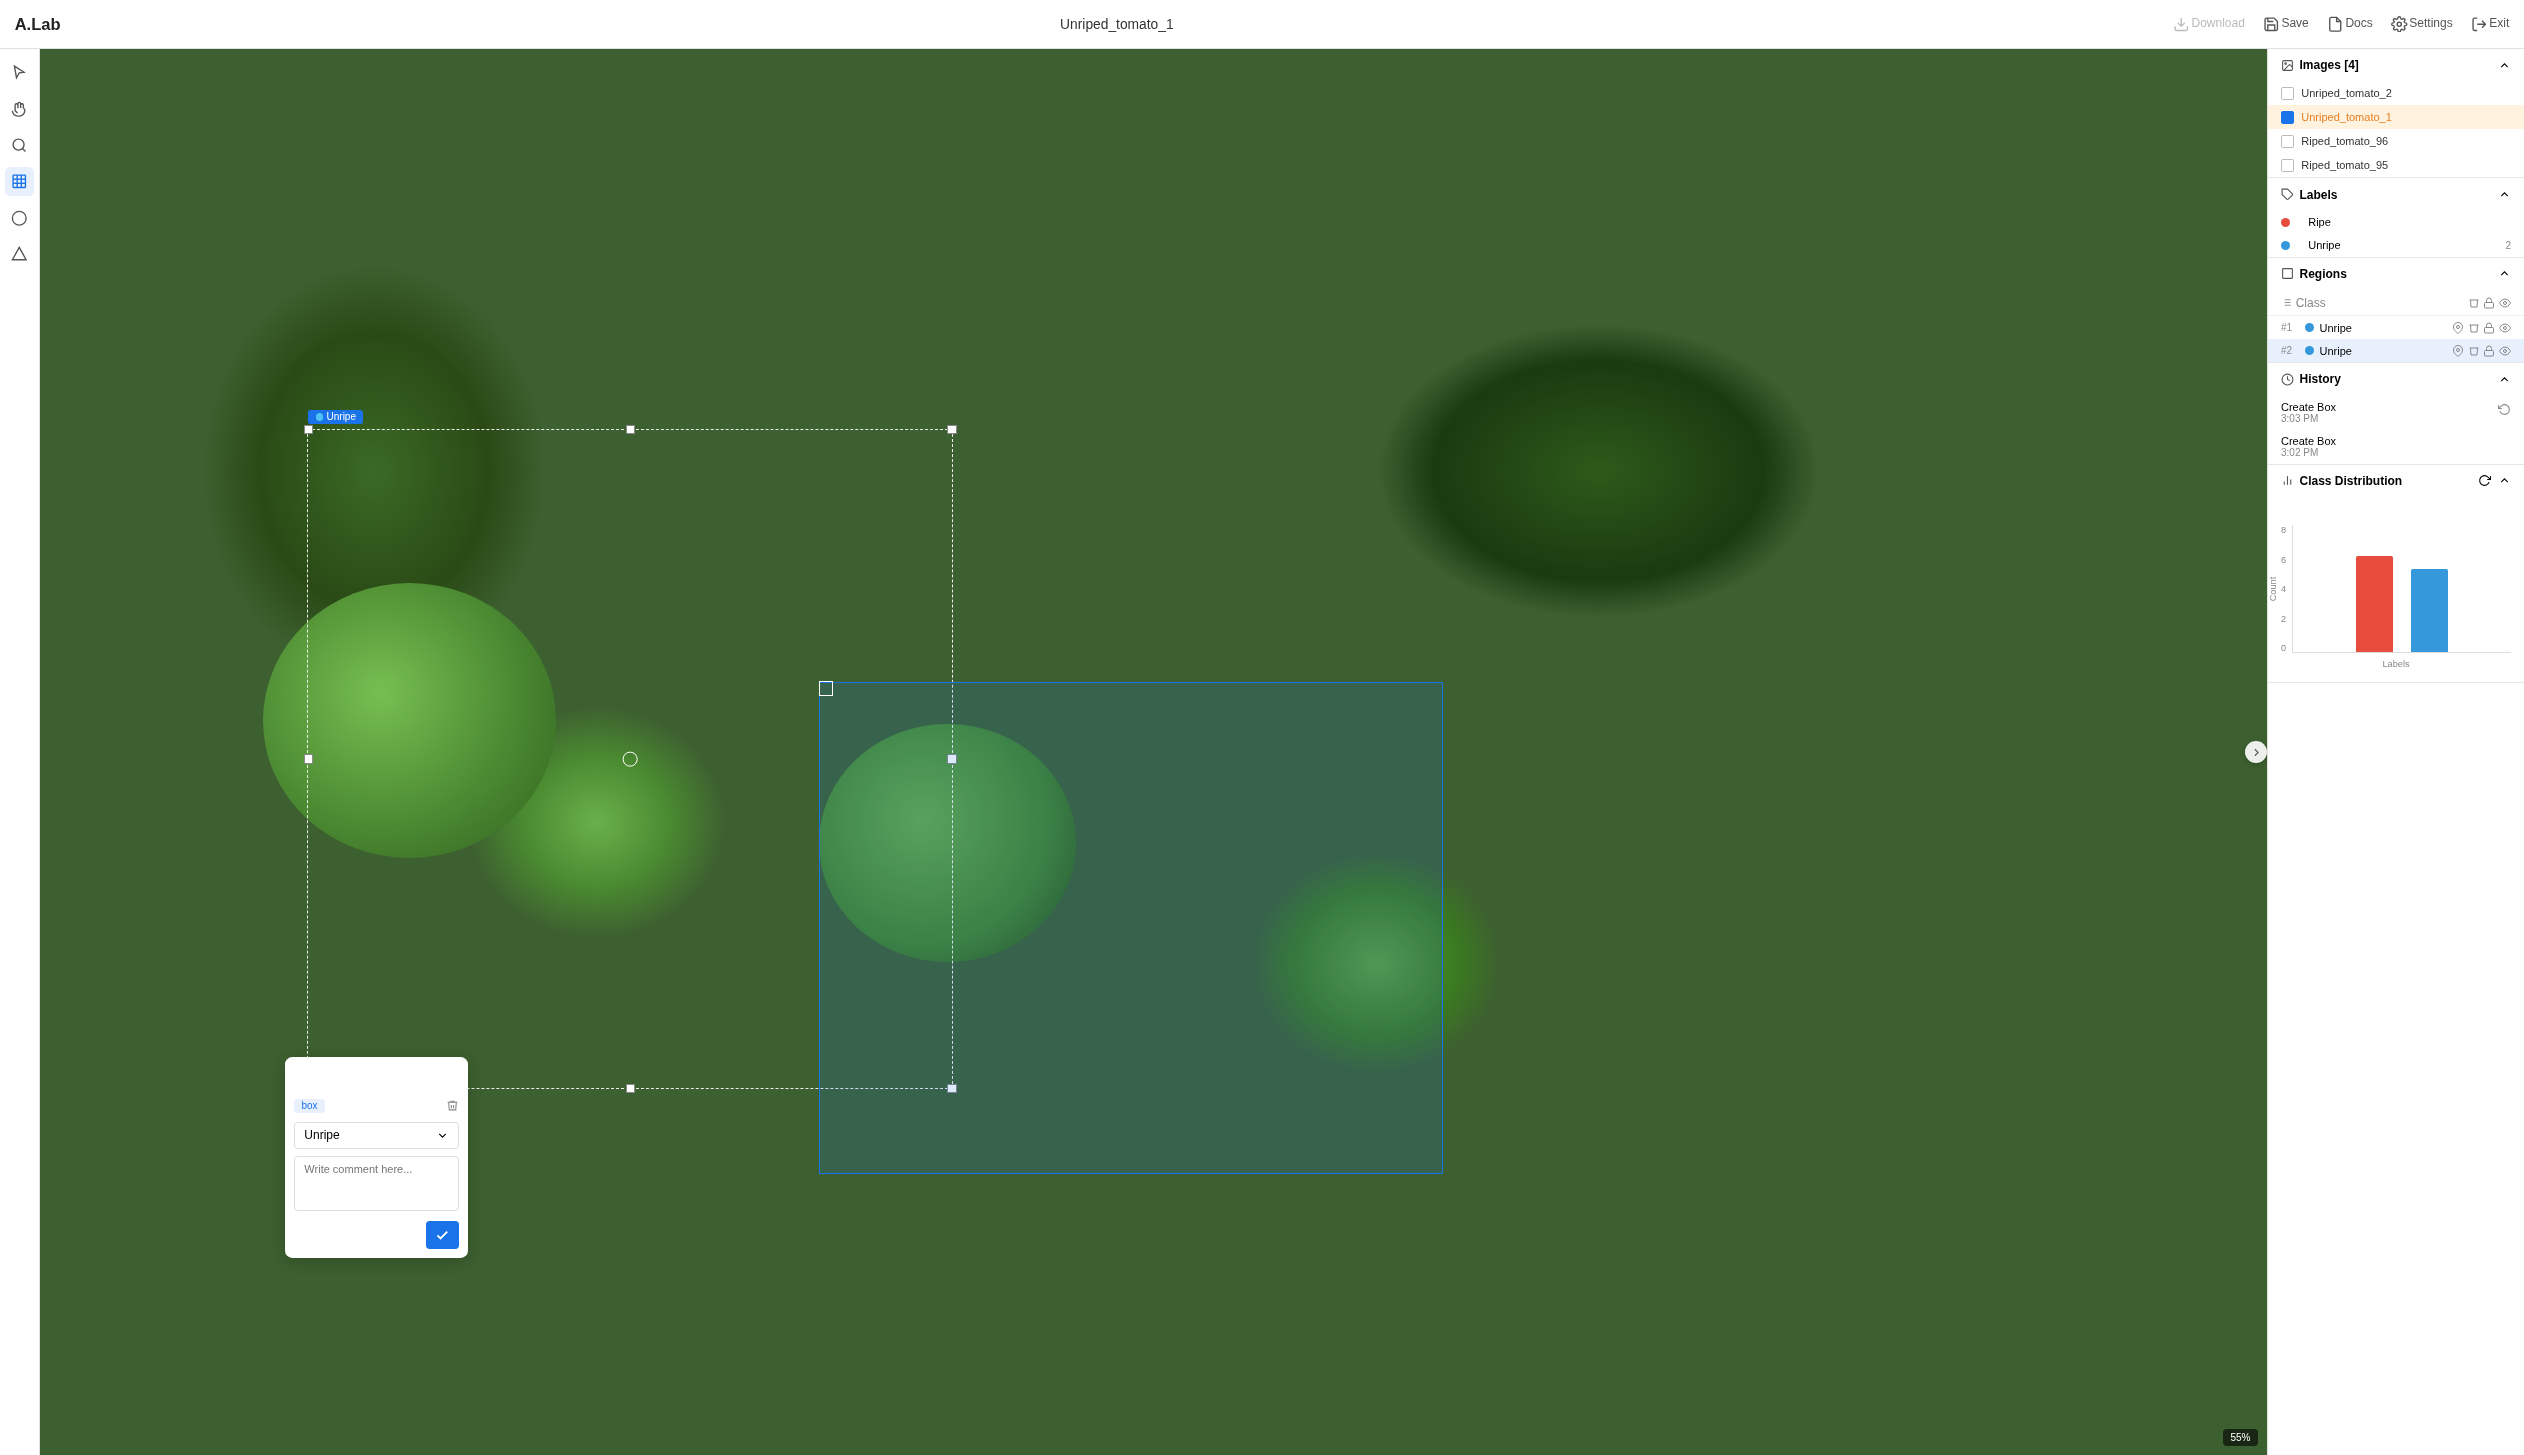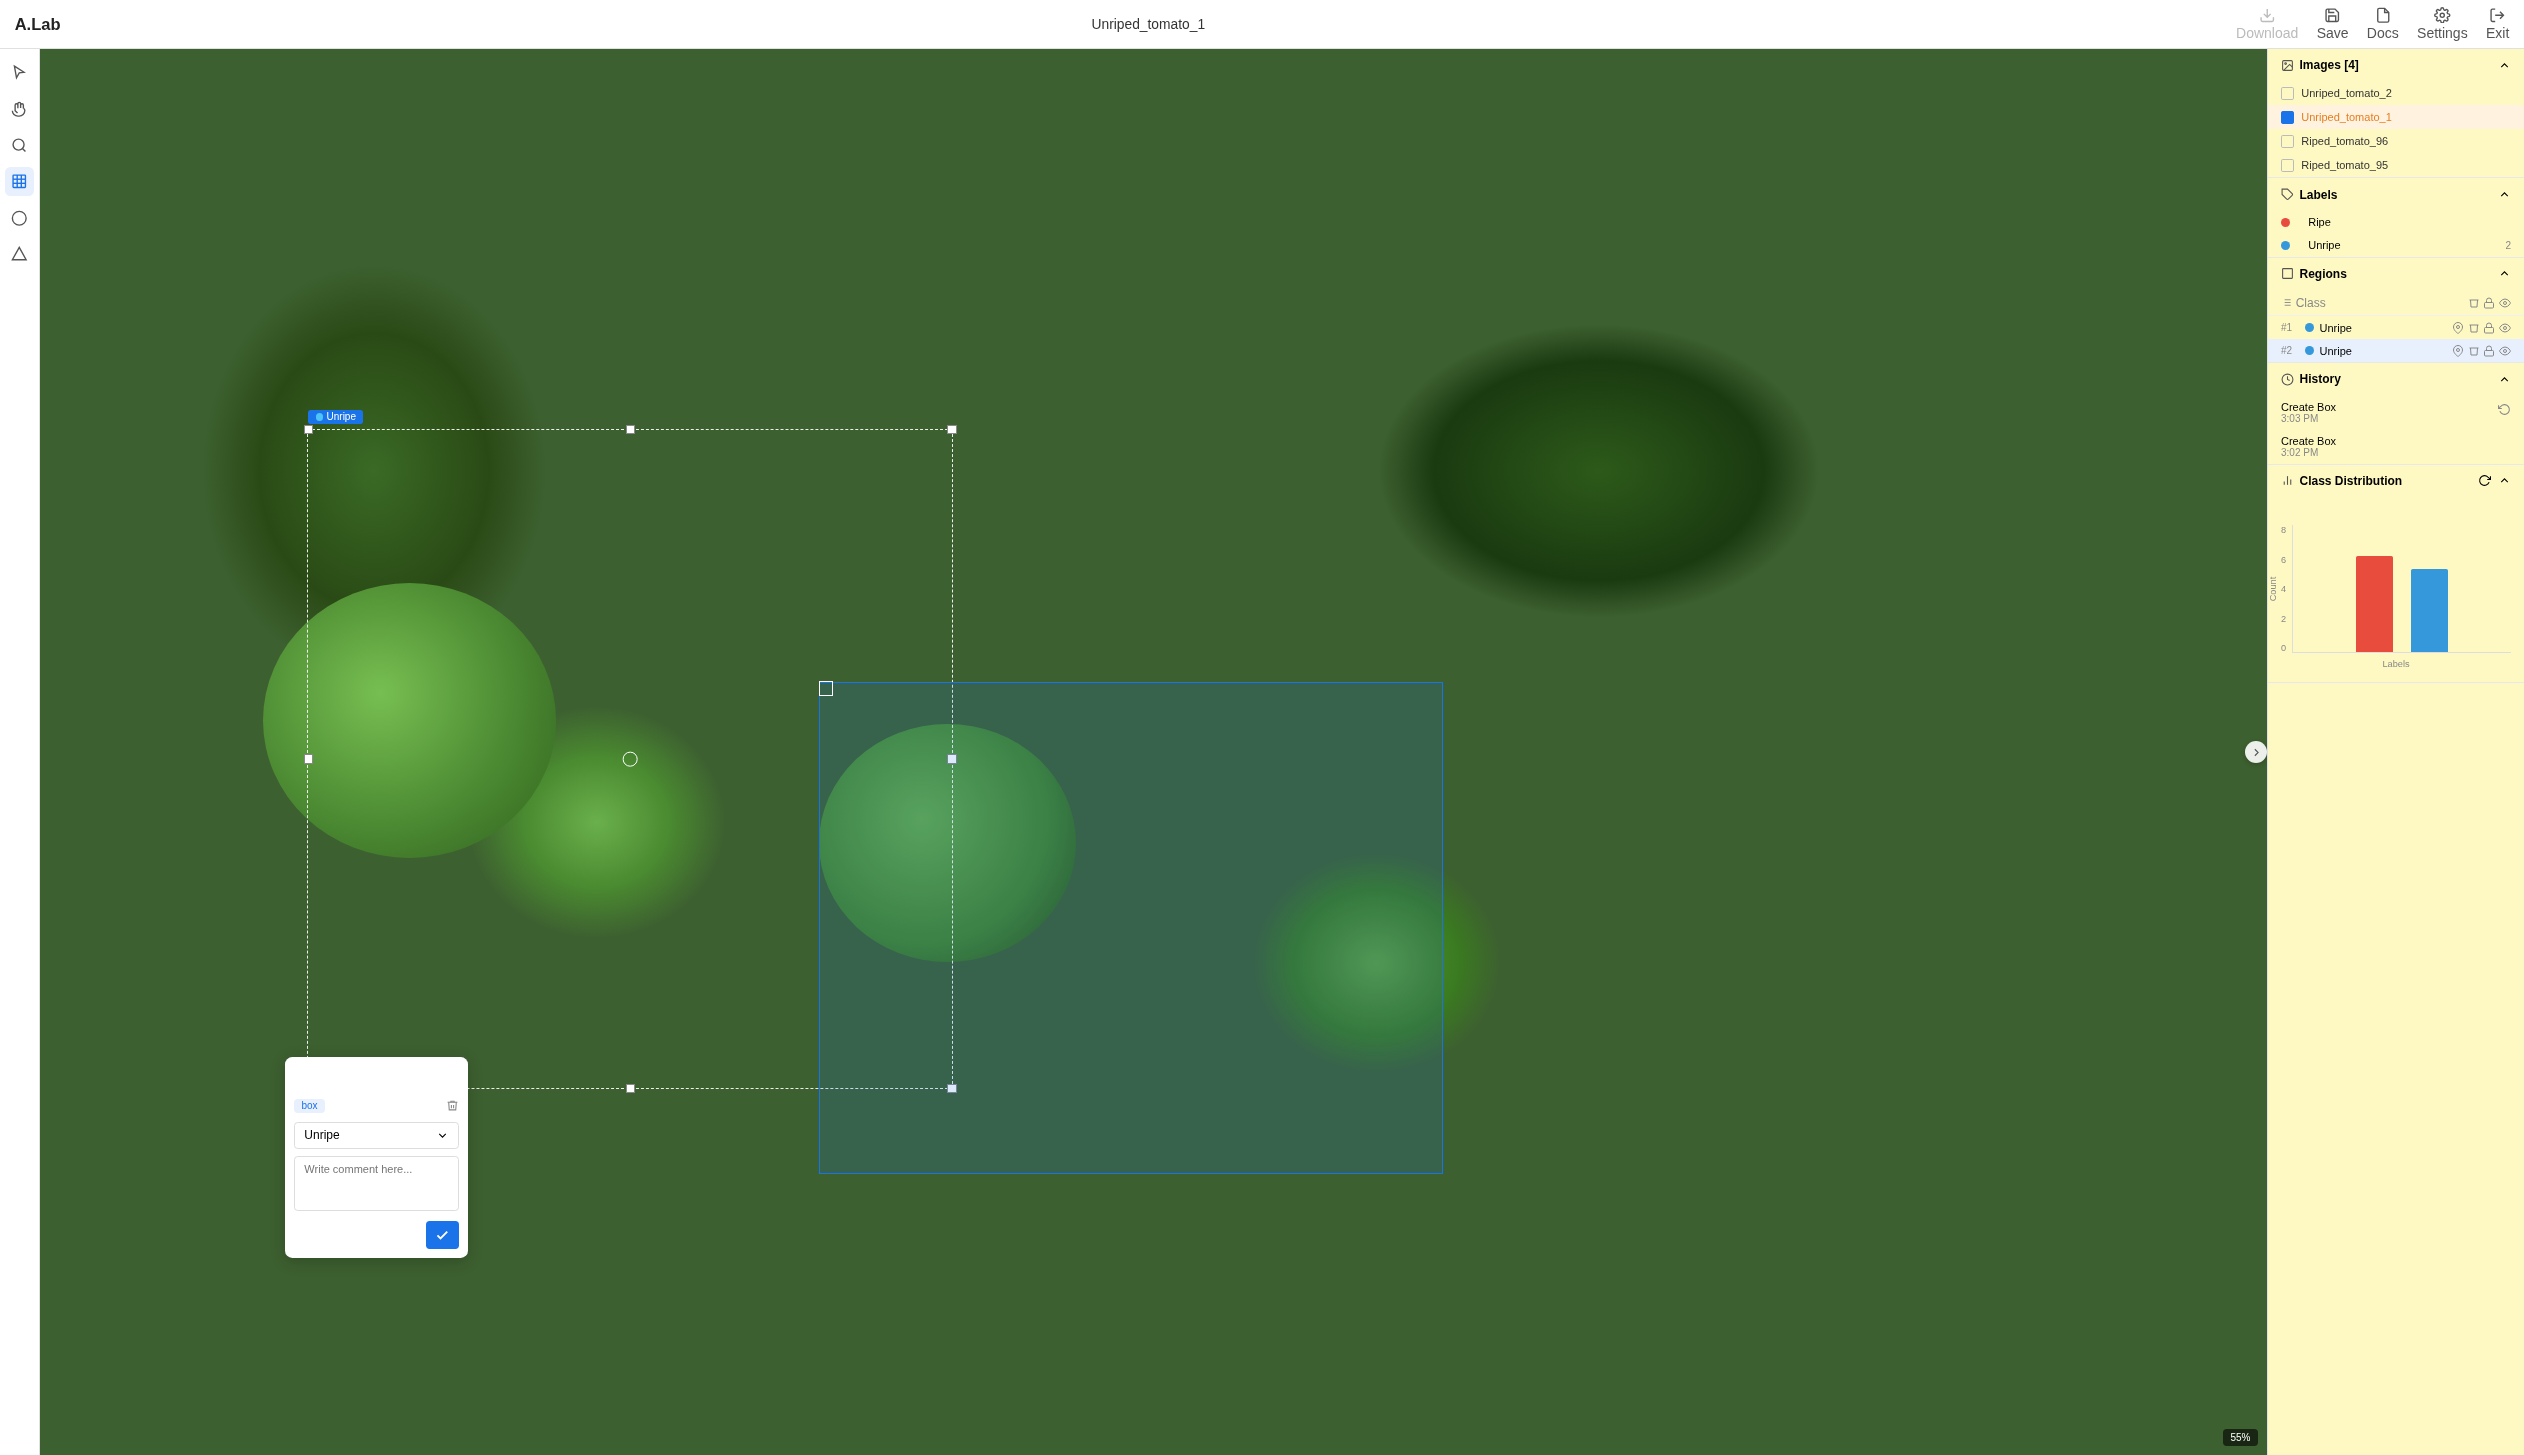--- a/index.html
+++ b/index.html
@@ -7,21 +7,21 @@
 
     
     .topbar {
       display: flex; align-items: center; justify-content: space-between;
       background: #fff; border-bottom: 0.9px solid #e0e0e0;
       height: 49px; padding: 0 14.7px; flex-shrink: 0;
     }
     .topbar-logo { font-size: 16.5px; font-weight: 700; color: #222; }
     .topbar-title { font-size: 13.8px; color: #333; font-weight: 500; }
     .topbar-actions { display: flex; gap: 18.3px; align-items: center; }
-    .topbar-action { display: flex; flex-direction: column; align-items: center; gap: 1.8px; cursor: pointer; color: #555; font-size: 14px; }
+    .topbar-action { display: flex; flex-direction: row; gap: 1.8px; cursor: pointer; color: #555; font-size: 12px; }
     .topbar-action svg { width: 16.5px; height: 16.5px; }
     .topbar-action.disabled { color: #bbb; }
 
     
     .main-layout { display: flex; flex: 1; overflow: hidden; }
 
     
     .left-toolbar {
       width: 40px; background: #fff; border-right: 0.9px solid #e0e0e0;
       display: flex; flex-direction: column; align-items: center;
@@ -110,21 +110,21 @@
     
     .canvas-chevron {
       position: absolute; right: 0; top: 50%; transform: translateY(-50%);
       background: rgba(255,255,255,0.9); border-radius: 50%; width: 22px; height: 22px;
       display: flex; align-items: center; justify-content: center;
       cursor: pointer; box-shadow: 0 1.8px 5.5px rgba(0,0,0,0.2);
     }
 
     
     .right-panel {
-      width: 257px; background: #fef9c3; border-left: 0.9px solid #e0e0e0;
+      width: 257px; background: #ffffff; border-left: 0.9px solid #e0e0e0;
       display: flex; flex-direction: column; overflow-y: auto; flex-shrink: 0;
     }
 
     
     .panel-section { border-bottom: 0.9px solid #e8e8e8; }
     .panel-section-header {
       display: flex; align-items: center; justify-content: space-between;
       padding: 9.2px 13px; cursor: pointer; font-weight: 600; font-size: 12px;
     }
     .panel-section-header .icon-section { display: flex; align-items: center; gap: 5.5px; }

